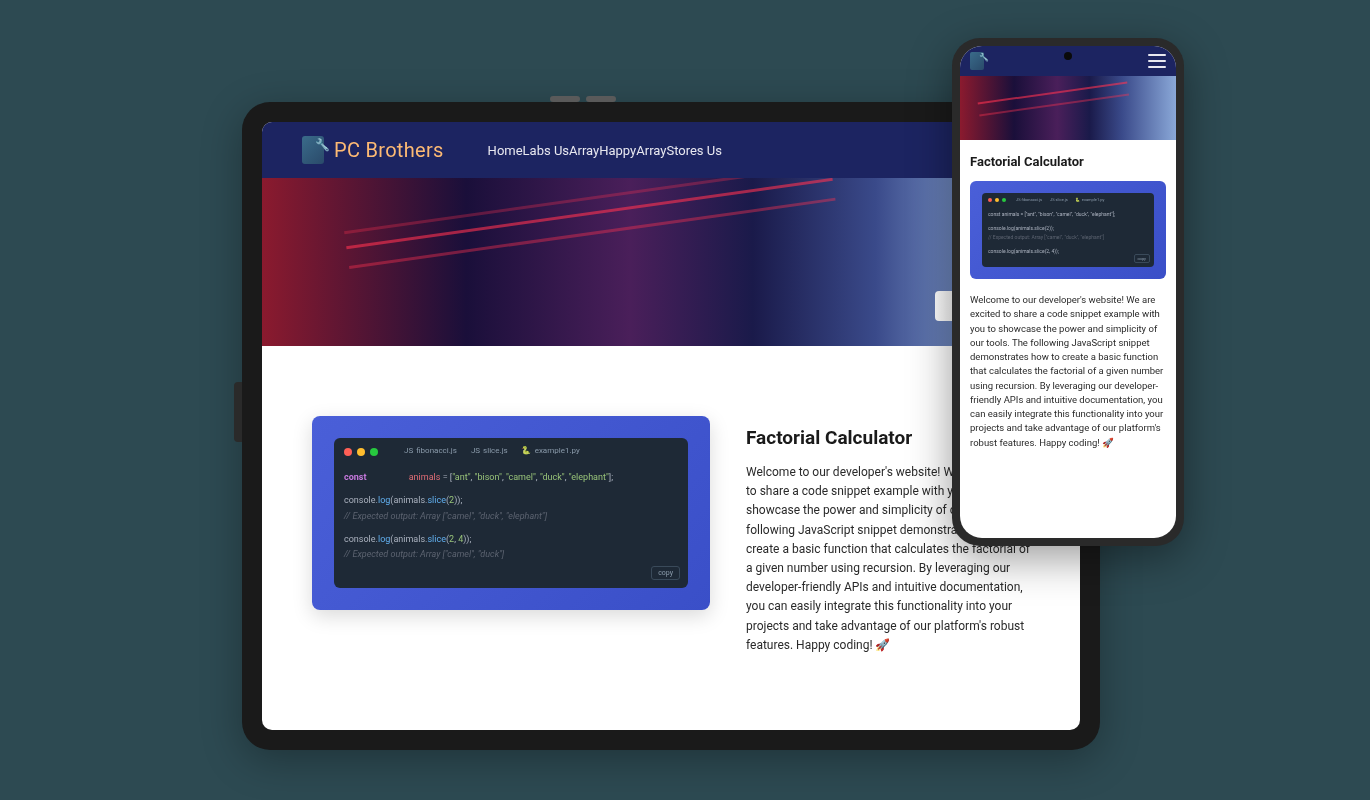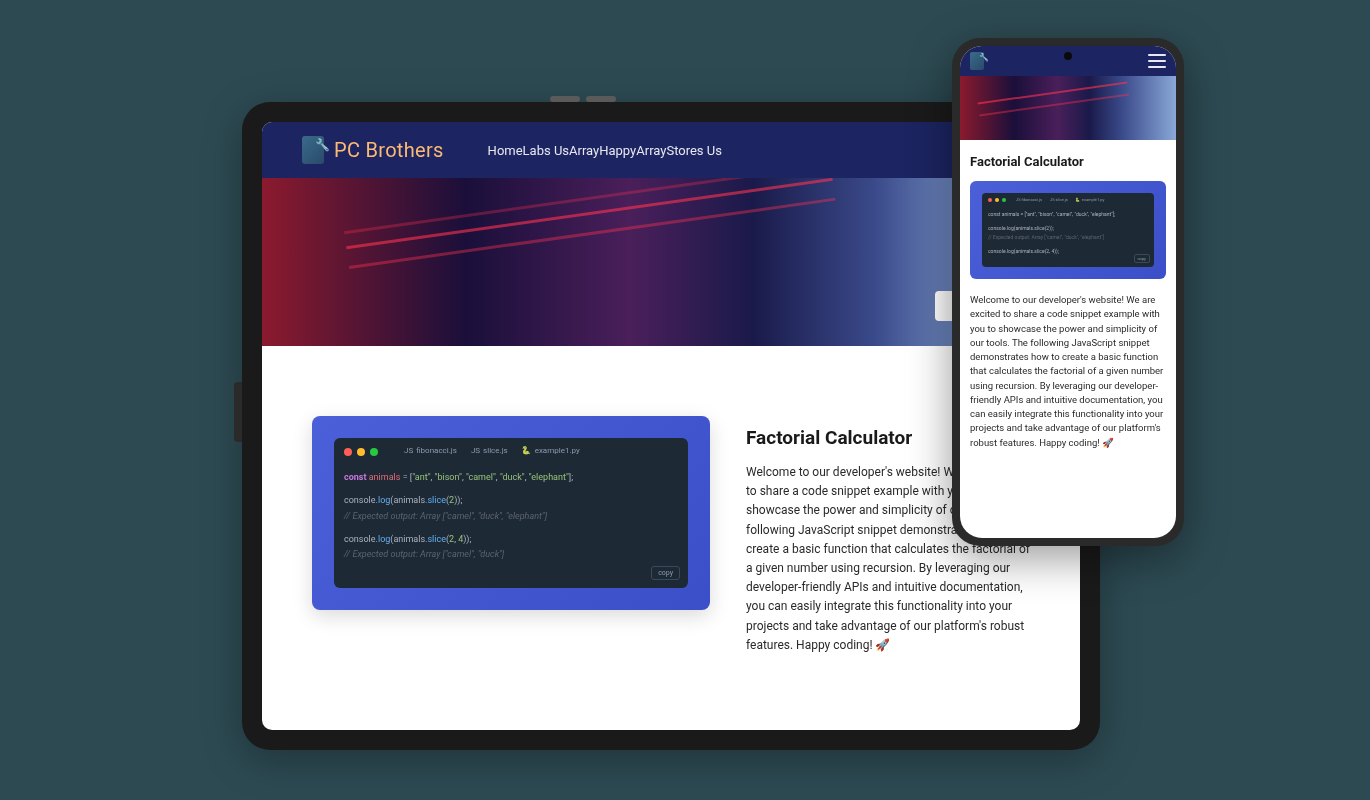--- a/index.html
+++ b/index.html
@@ -27,21 +27,21 @@
 
 .t-content { padding: 70px 50px 40px; display: flex; gap: 36px; }
 .t-code-card { width: 398px; height: 194px; background: linear-gradient(135deg, #4a5fd8, #3a4fc8); border-radius: 8px; padding: 22px; box-shadow: 0 6px 20px rgba(0,0,0,0.15); }
 .t-editor { background: #1e2936; border-radius: 6px; height: 100%; padding: 10px; font-family: 'Menlo', 'Monaco', monospace; font-size: 9px; position: relative; }
 .t-dots { display: flex; gap: 5px; margin-bottom: 6px; }
 .t-dot { width: 8px; height: 8px; border-radius: 50%; }
 .t-dot.r { background: #ff5f56; } .t-dot.y { background: #ffbd2e; } .t-dot.g { background: #27c93f; }
 .t-tabs { display: flex; gap: 14px; position: absolute; top: 8px; left: 70px; font-size: 8px; color: #8a9aaa; }
 .t-tab { display: flex; align-items: center; gap: 3px; }
 .t-code { margin-top: 14px; line-height: 1.7; }
-.t-code .kw { color: #c678dd; font-weight: bold; } .t-code .str { color: #98c379; } .t-code .fn { color: #61afef; } .t-code .cm { color: #5c6370; font-style: italic; } .t-code .var { color: #e06c75; } .t-code .pl { color: #abb2bf; }
+.t-code .kw { color: #c678dd; font-weight: bold; } .t-code .str { color: #98c379; } .t-code .fn { color: #61afef; } .t-code .cm { color: #5c6370; font-style: italic; } .t-code .var { color: #e06c75; margin-left: 40px; } .t-code .pl { color: #abb2bf; }
 .t-copy { position: absolute; bottom: 8px; right: 8px; font-size: 7px; color: #8a9aaa; border: 1px solid #3a4a5a; padding: 2px 6px; border-radius: 3px; }
 
 .t-text { flex: 1; padding-top: 10px; }
 .t-title { font-size: 19px; font-weight: 700; color: #1a1a1a; margin-bottom: 14px; }
 .t-desc { font-size: 12px; line-height: 1.6; color: #2a2a2a; }
 
 
 .phone { position: absolute; right: 186px; top: 38px; width: 232px; height: 508px; background: #2a2a2a; border-radius: 28px; padding: 8px; box-shadow: 0 12px 44px rgba(0,0,0,0.4); z-index: 10; }
 .phone::before { content: ''; position: absolute; top: 14px; left: 50%; transform: translateX(-50%); width: 8px; height: 8px; background: #0a0a0a; border-radius: 50%; z-index: 20; }
 .phone-screen { width: 100%; height: 100%; background: #fff; border-radius: 22px; overflow: hidden; }

